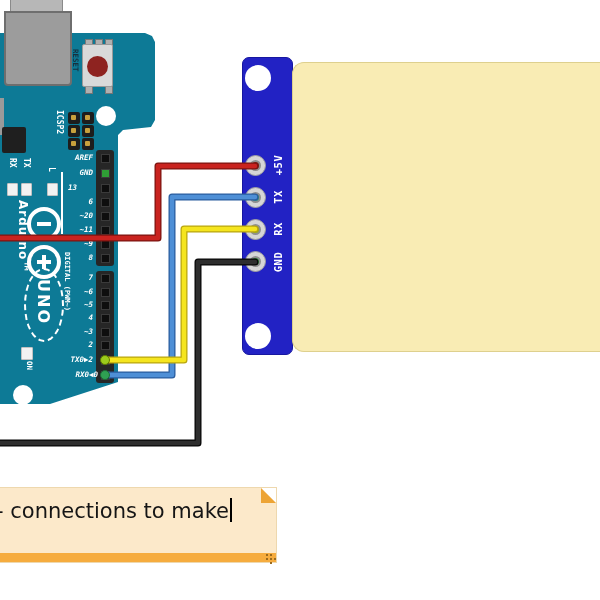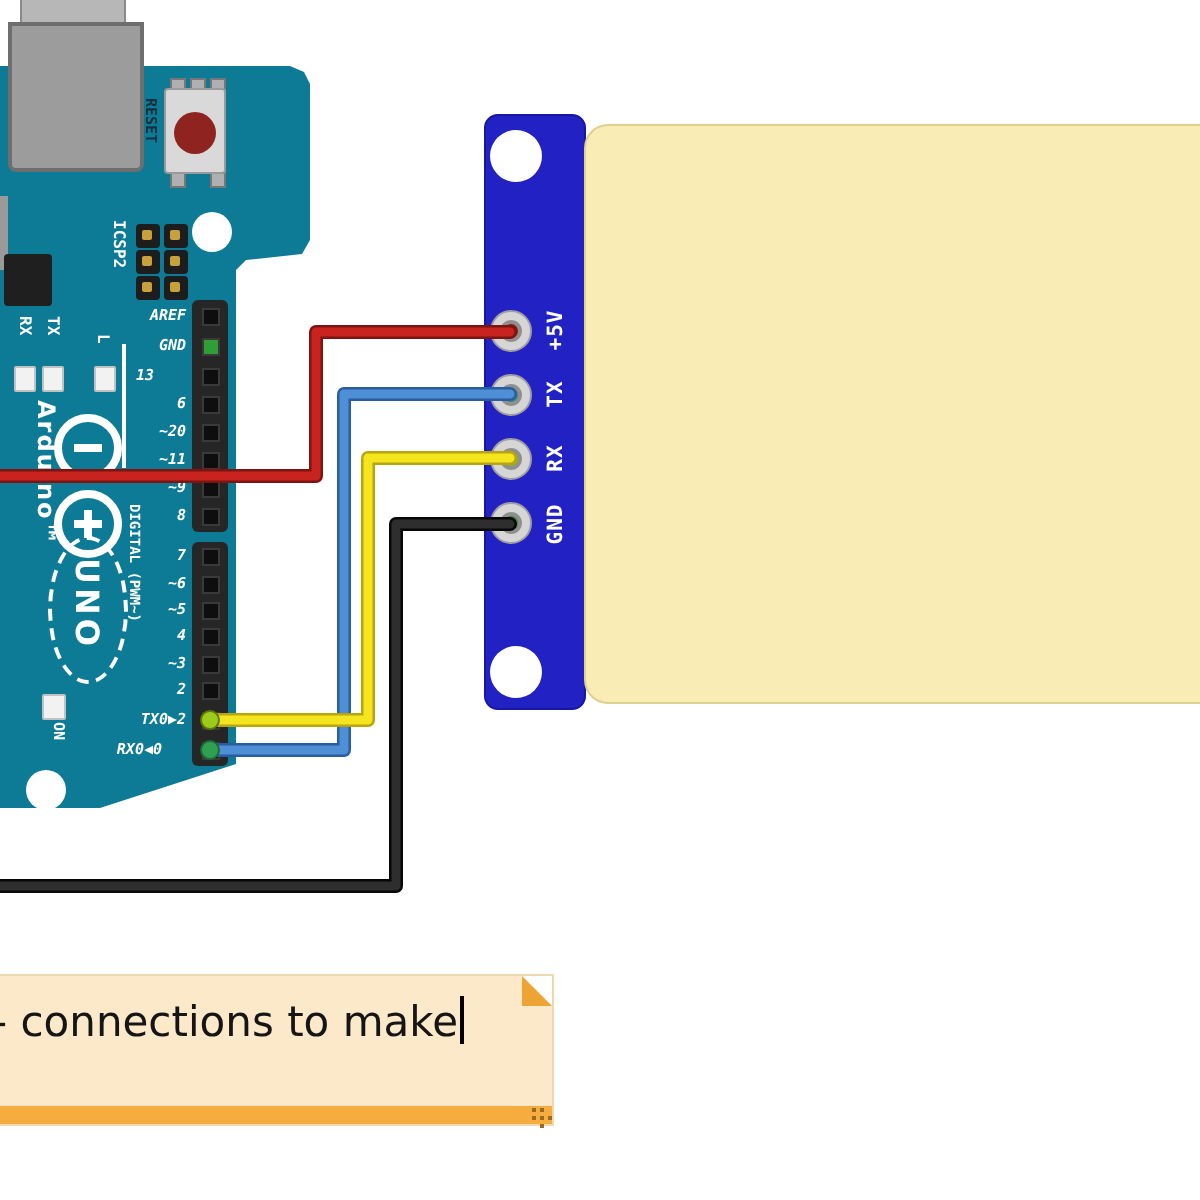--- a/index.html
+++ b/index.html
@@ -127,21 +127,21 @@
   <div class="abs pin" style="left:101px;top:341px;"></div>
   <div class="abs pin" style="left:101px;top:356px;"></div>
   <div class="abs pin" style="left:101px;top:371px;"></div>
   <div class="abs plabel mono" style="left:60px;top:273px;">7</div>
   <div class="abs plabel mono" style="left:60px;top:287px;">~6</div>
   <div class="abs plabel mono" style="left:60px;top:300px;">~5</div>
   <div class="abs plabel mono" style="left:60px;top:313px;">4</div>
   <div class="abs plabel mono" style="left:60px;top:327px;">~3</div>
   <div class="abs plabel mono" style="left:60px;top:340px;">2</div>
   <div class="abs plabel mono" style="left:60px;top:355px;">TX0▶2</div>
-  <div class="abs plabel mono" style="left:48px;top:370px;">RX0◀0</div>
+  <div class="abs plabel mono" style="left:65px;top:370px;">RX0◀0</div>
 
   <div class="abs" style="left:242px;top:57px;width:51px;height:298px;background:#2222c4;border:1px solid #1717a0;box-sizing:border-box;border-radius:7px;"></div>
   <div class="abs" style="left:292px;top:62px;width:308px;height:290px;background:#f9ecb4;border:1px solid #ded08e;border-right:none;box-sizing:border-box;border-radius:12px 0 0 12px;"></div>
   <div class="abs hole" style="left:245px;top:65px;width:26px;height:26px;"></div>
   <div class="abs hole" style="left:245px;top:323px;width:26px;height:26px;"></div>
 
   <div class="abs ring" style="left:245px;top:155px;">
       <i style="background:#7c2012;"></i>
     </div>
   <div class="abs ring" style="left:245px;top:187px;">

